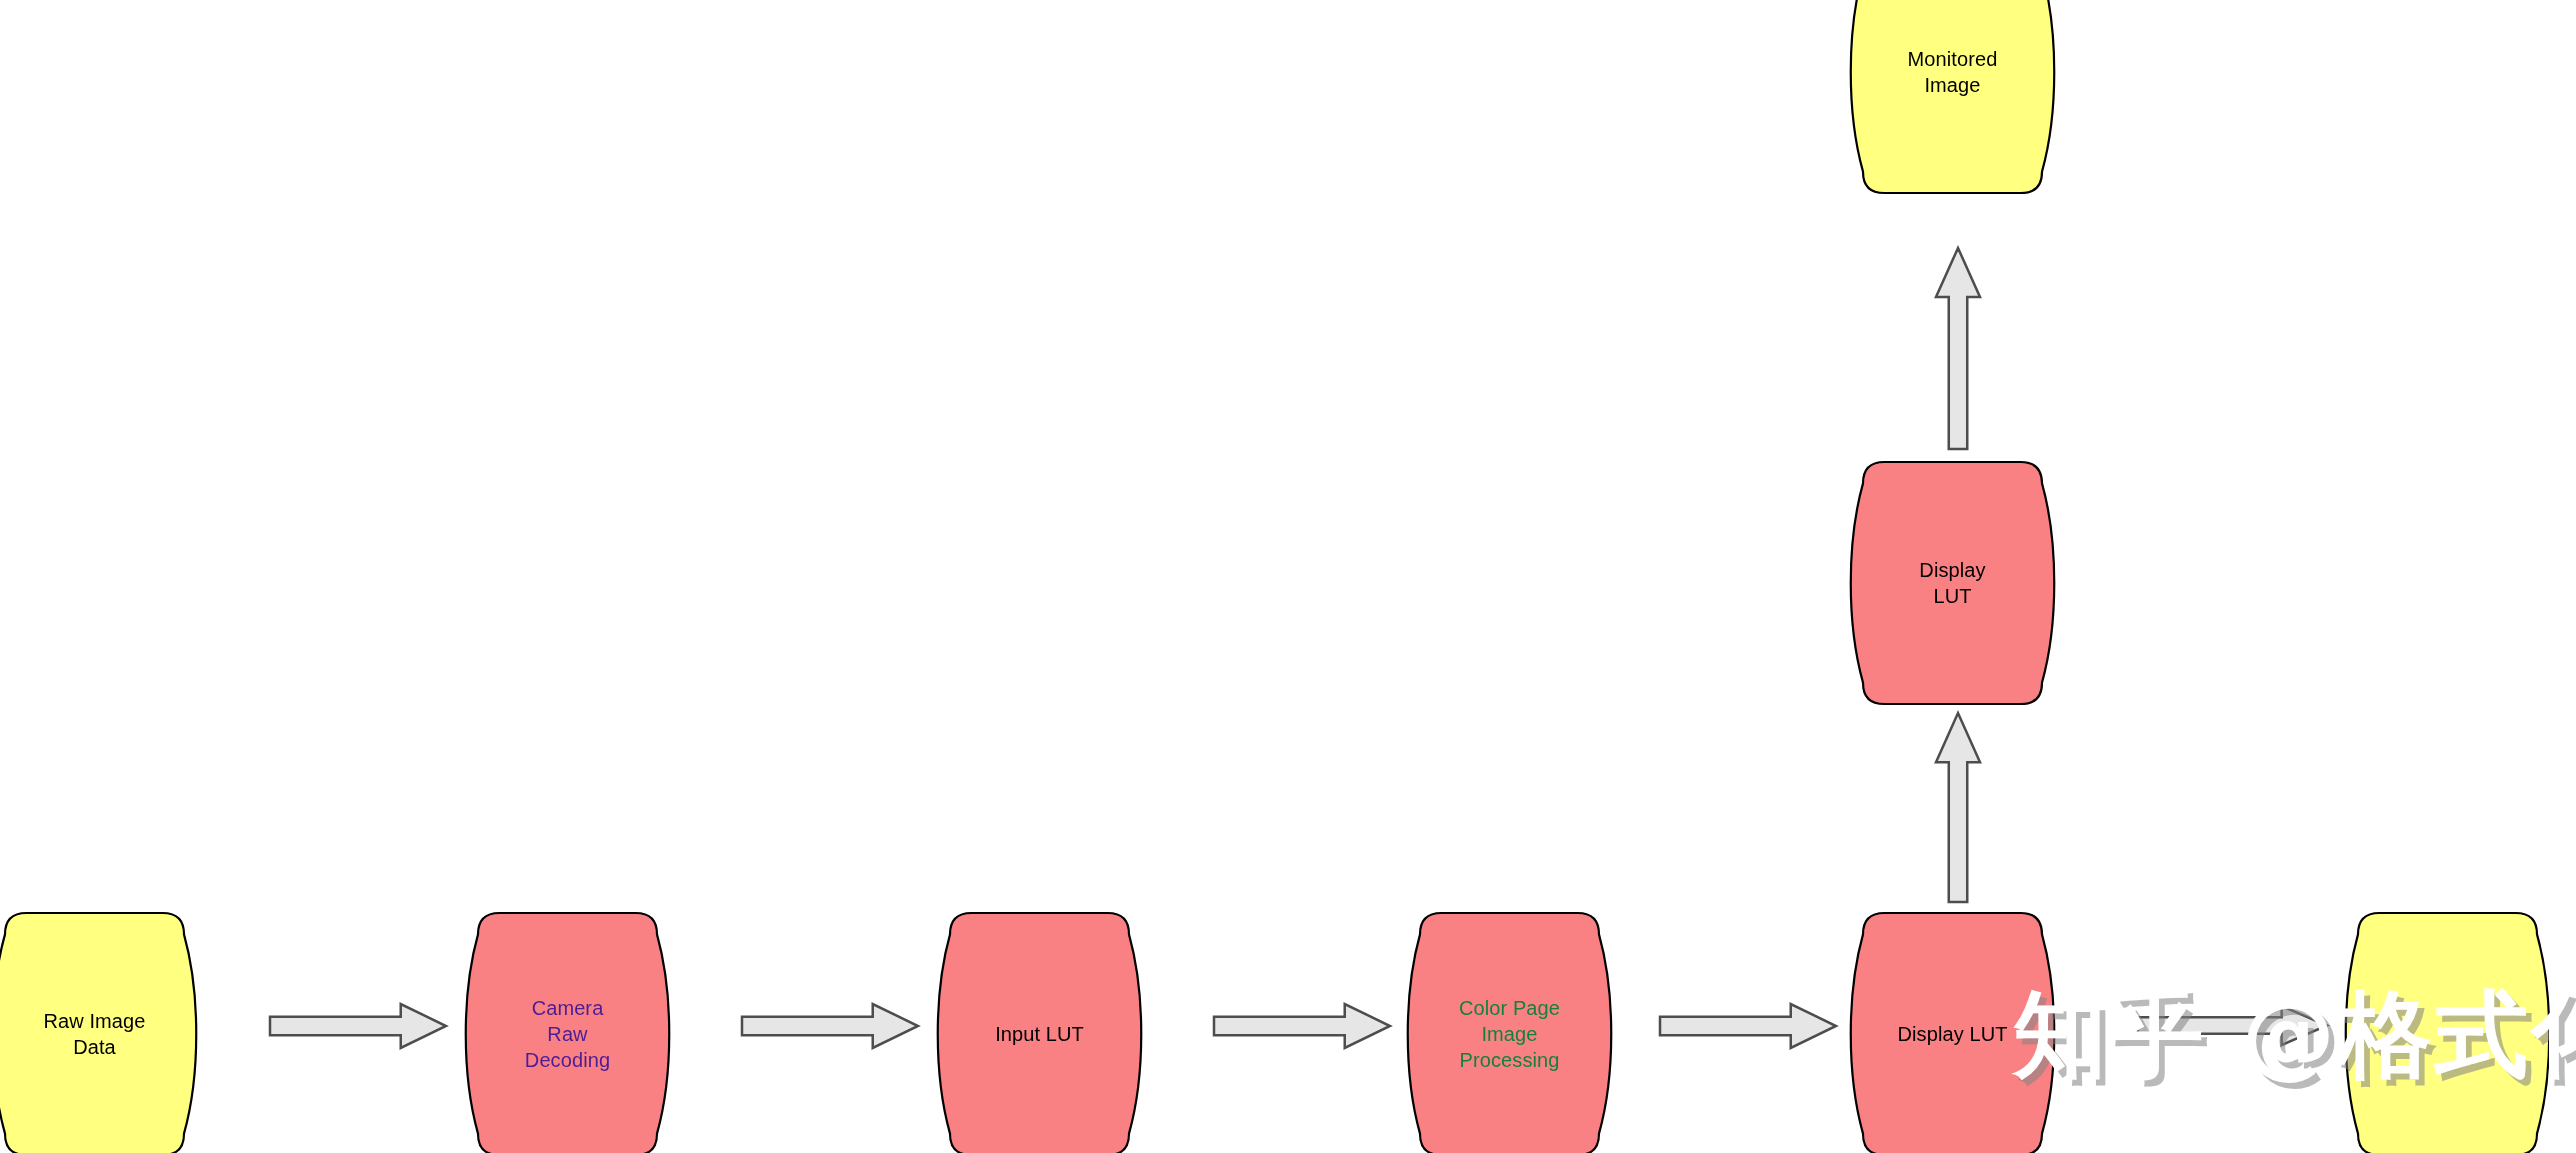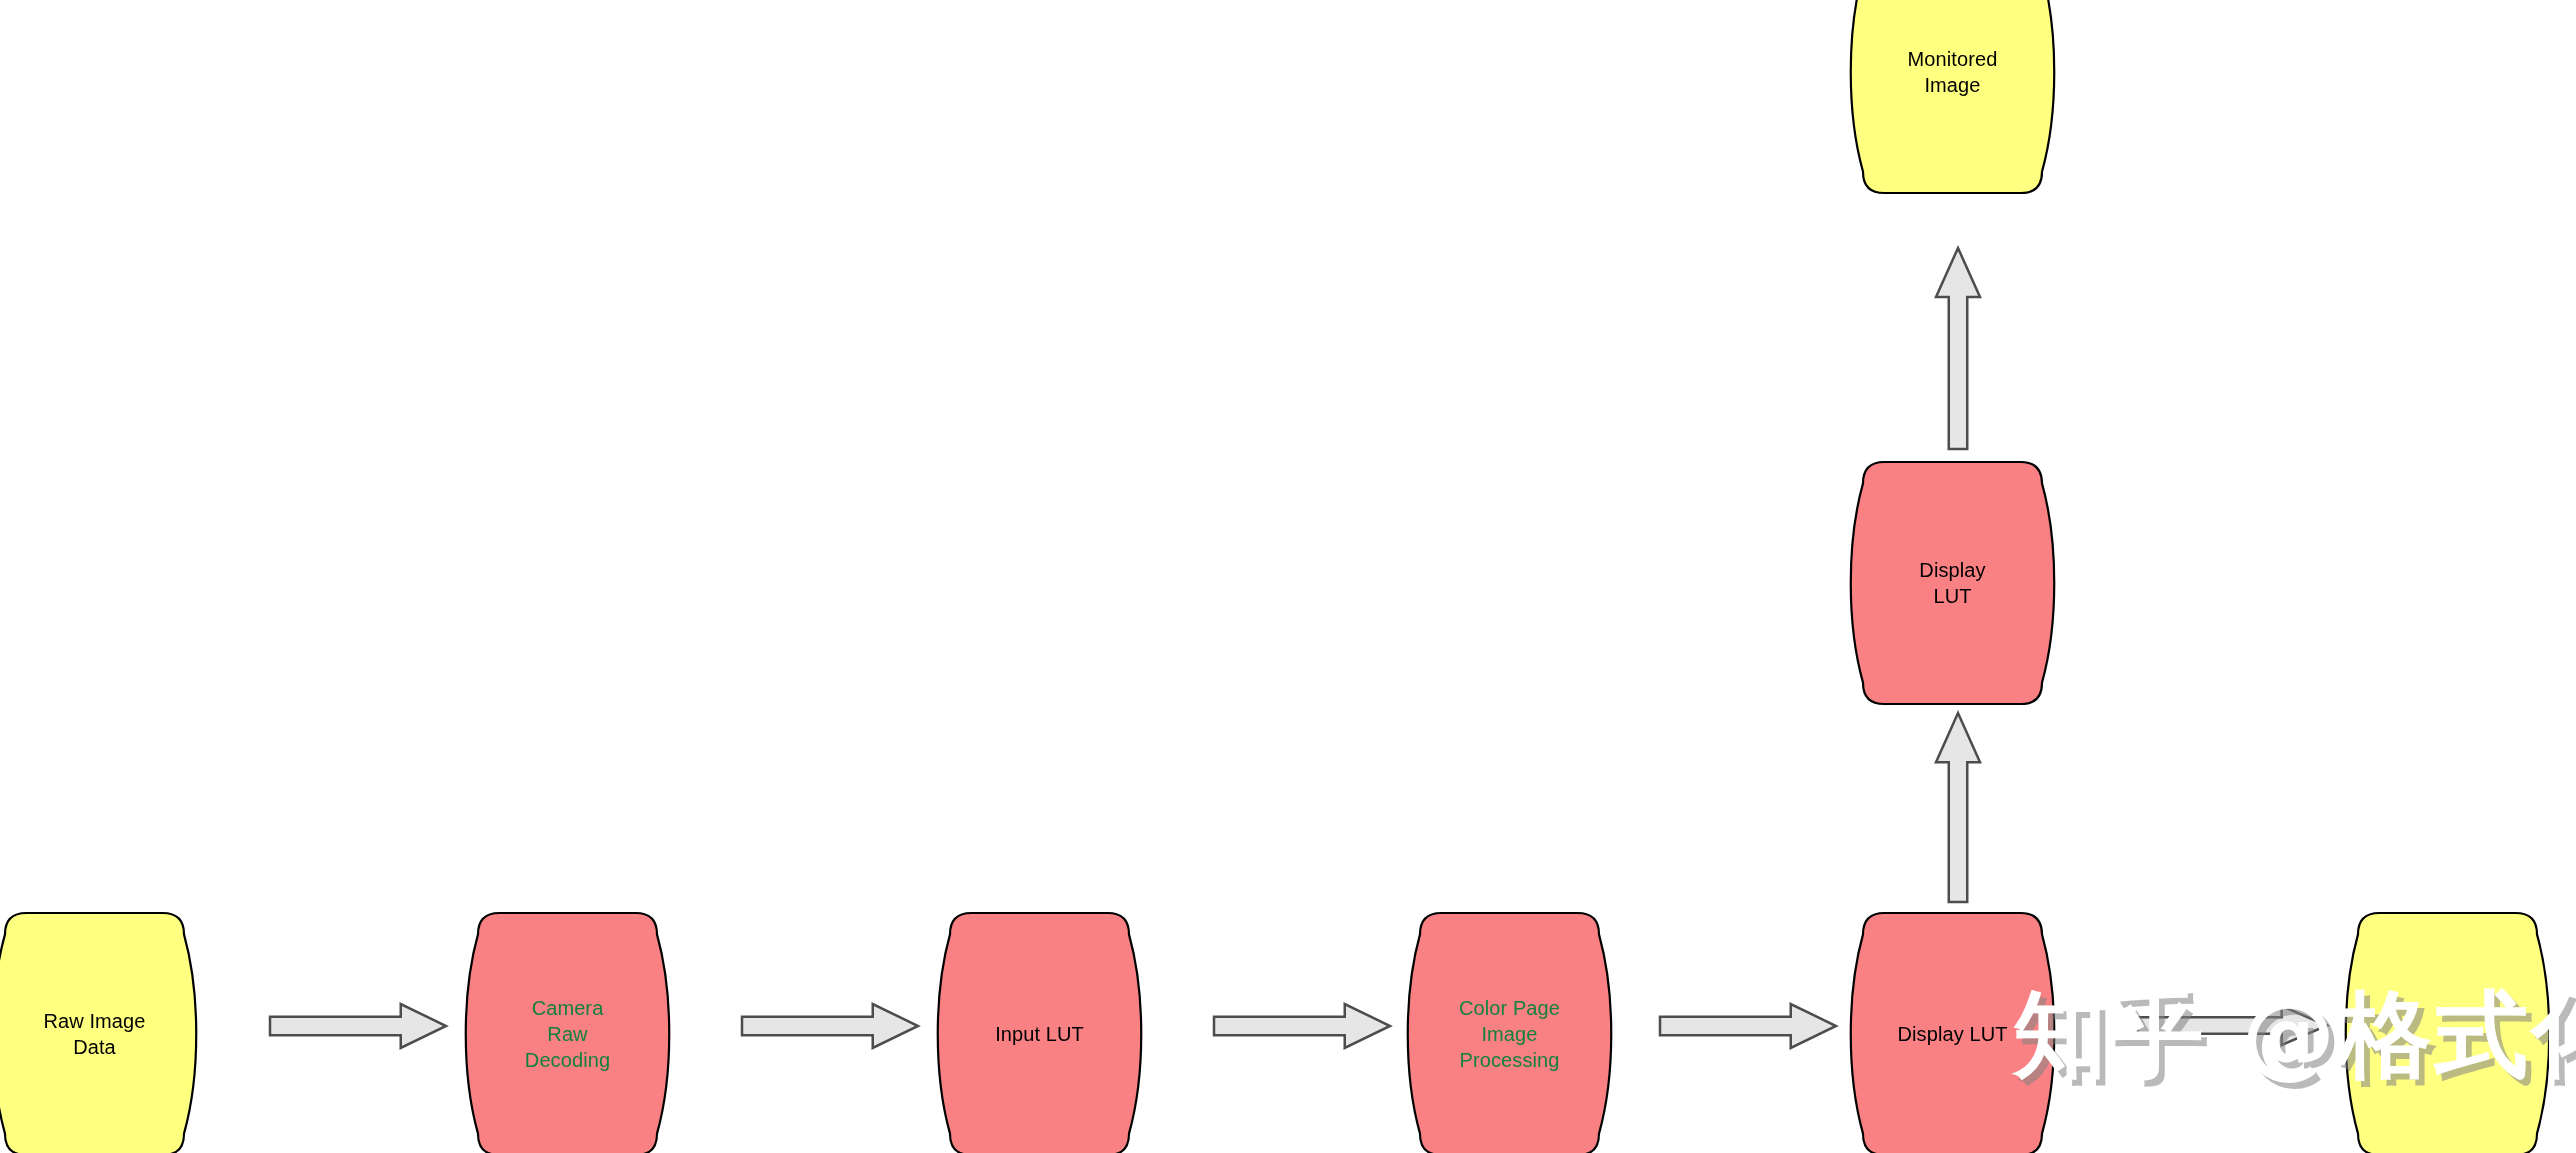--- a/index.html
+++ b/index.html
@@ -76,21 +76,21 @@
         <svg viewBox="0 0 285 385" preserveAspectRatio="none">
           <path d="M 34 0 L 251 0 Q 285 0 285 34 C 311 127.05000000000001 311 257.95 285 351 Q 285 385 251 385 L 34 385 Q 0 385 0 351 C -26 257.95 -26 127.05000000000001 0 34 Q 0 0 34 0 Z" fill="#ffff80" stroke="#000000" stroke-width="3.5" stroke-linejoin="round"></path>
         </svg>
         <div class="node-label" style="color: rgb(0, 0, 0); text-align: center;">Raw Image
 Data</div>
       </div>
       <div class="node" style="left: 478px; top: 913px; width: 179px; height: 242px;">
         <svg viewBox="0 0 285 385" preserveAspectRatio="none">
           <path d="M 34 0 L 251 0 Q 285 0 285 34 C 311 127.05000000000001 311 257.95 285 351 Q 285 385 251 385 L 34 385 Q 0 385 0 351 C -26 257.95 -26 127.05000000000001 0 34 Q 0 0 34 0 Z" fill="#fa8183" stroke="#000000" stroke-width="3.5" stroke-linejoin="round"></path>
         </svg>
-        <div class="node-label" style="color: #15803d;">Camera
+        <div class="node-label" style="color: #4c1d95;">Camera
 Raw
 Decoding</div>
       </div>
       <div class="node" style="left: 950px; top: 913px; width: 179px; height: 242px;">
         <svg viewBox="0 0 285 385" preserveAspectRatio="none">
           <path d="M 34 0 L 251 0 Q 285 0 285 34 C 311 127.05000000000001 311 257.95 285 351 Q 285 385 251 385 L 34 385 Q 0 385 0 351 C -26 257.95 -26 127.05000000000001 0 34 Q 0 0 34 0 Z" fill="#fa8183" stroke="#000000" stroke-width="3.5" stroke-linejoin="round"></path>
         </svg>
         <div class="node-label" style="color: rgb(0, 0, 0);">Input LUT</div>
       </div>
       <div class="node" style="left: 1420px; top: 913px; width: 179px; height: 242px;">

